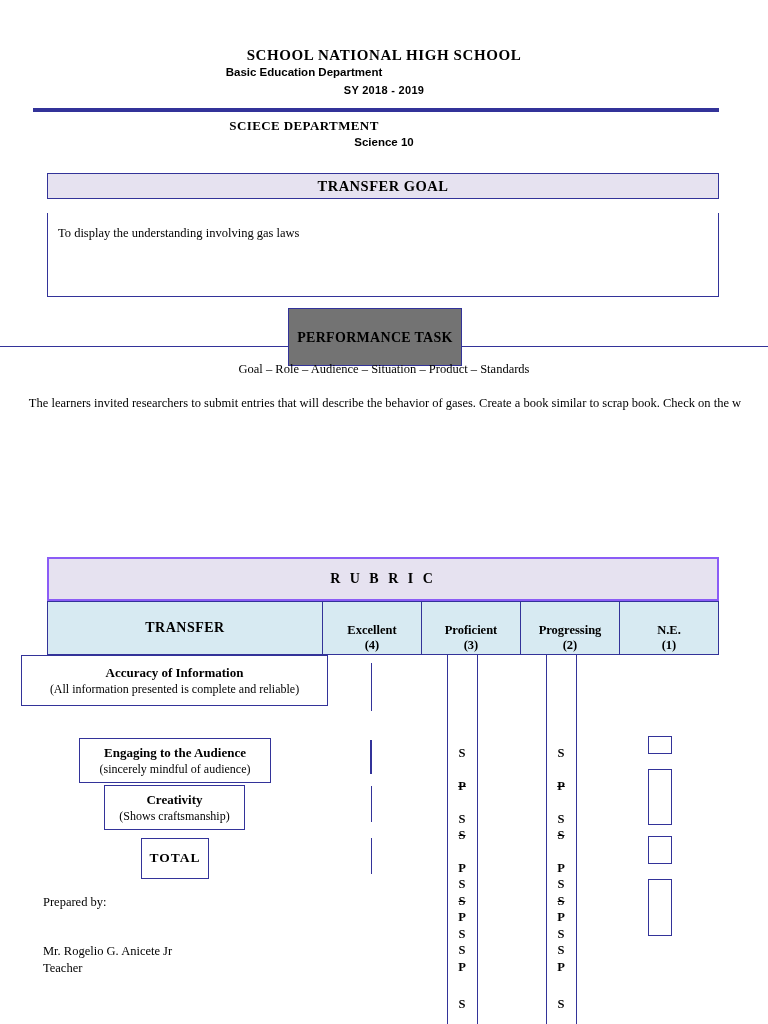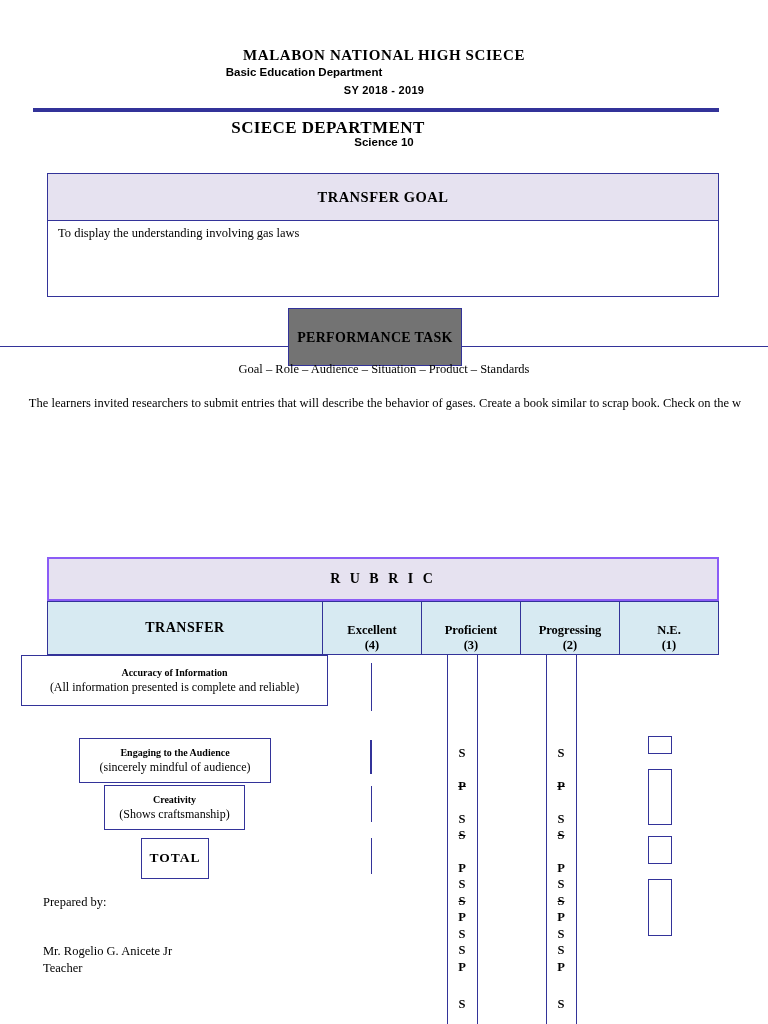--- a/index.html
+++ b/index.html
@@ -58,42 +58,41 @@
     background: #333399;
   }
   .science-dept {
     position: absolute;
     top: 118px;
     left: 0;
     width: 608px;
     text-align: center;
     font-family: "Liberation Serif", serif;
     font-weight: bold;
-    font-size: 17px;
+    font-size: 13px;
     letter-spacing: 0.4px;
-    padding-left: 24px;
   }
   .science-10 {
     position: absolute;
     top: 136px;
     left: 0;
     width: 768px;
     text-align: center;
     font-family: "Liberation Sans", sans-serif;
     font-weight: bold;
     font-size: 11.5px;
   }
 
   
   .transfer-head {
     position: absolute;
     top: 173px;
     left: 47px;
     width: 672px;
-    height: 48px;
+    height: 26px;
     box-sizing: border-box;
     background: #e6e2f0;
     border: 1px solid #333399;
     display: flex;
     align-items: center;
     justify-content: center;
     font-family: "Liberation Serif", serif;
     font-weight: bold;
     font-size: 14.5px;
     letter-spacing: 0.5px;
@@ -218,21 +217,21 @@
     border: 1px solid #333399;
     display: flex;
     flex-direction: column;
     align-items: center;
     justify-content: center;
     font-family: "Liberation Serif", serif;
     font-size: 12px;
     line-height: 1.35;
     text-align: center;
   }
-  .crit-box b { font-size: 10px; }
+  .crit-box b { font-size: 13px; }
 
   .crit-accuracy {
     top: 655px; left: 21px; width: 307px; height: 51px;
   }
   .crit-engaging {
     top: 738px; left: 79px; width: 192px; height: 45px;
   }
   .crit-creativity {
     top: 785px; left: 104px; width: 141px; height: 45px;
   }
@@ -282,21 +281,21 @@
     position: absolute;
     top: 943px; left: 43px;
     font-family: "Liberation Serif", serif;
     font-size: 12.5px;
     line-height: 1.35;
   }
 </style>
 </head>
 <body>
 
-<div class="school-title">MALABON NATIONAL HIGH SCIECE</div>
+<div class="school-title">SCHOOL NATIONAL HIGH SCHOOL</div>
 <div class="dept-line">Basic Education Department</div>
 <div class="sy-line">SY 2018 - 2019</div>
 <div class="rule-bar"></div>
 <div class="science-dept">SCIECE DEPARTMENT</div>
 <div class="science-10">Science 10</div>
 
 <div class="transfer-head">TRANSFER GOAL</div>
 <div class="transfer-body">To display the understanding involving gas laws</div>
 
 <div class="pt-rule"></div>

